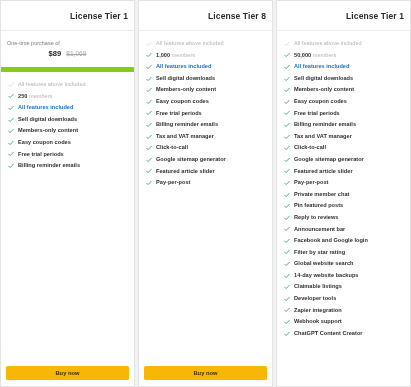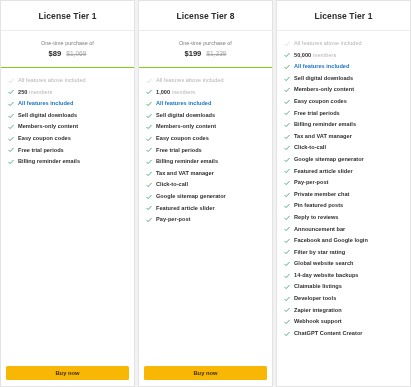--- a/index.html
+++ b/index.html
@@ -27,25 +27,26 @@
   .card-header {
     text-align: center;
     padding: 10px 6px 9px 6px;
     border-bottom: 1px solid #ededed;
   }
   .card-title {
     font-size: 8.5px;
     font-weight: 700;
     color: #2b2b2b;
     letter-spacing: 0.1px;
+    text-align: right;
   }
   .price-block {
-    text-align: center;
+    text-align: left;
     padding: 9px 6px 9px 6px;
-    border-bottom: 1px solid #84cc16;
+    border-bottom: 5px solid #84cc16;
   }
   .price-caption {
     font-size: 5.4px;
     color: #7a7a7a;
     margin-bottom: 3px;
     letter-spacing: 0.05px;
   }
   .price-row {
     display: flex;
     align-items: baseline;
@@ -208,27 +209,20 @@
         </li>
       </ul>
       <div class="card-footer">
         <button class="buy-button">Buy now</button>
       </div>
     </div>
     <div class="card">
       <div class="card-header">
         <div class="card-title">License Tier 8</div>
       </div>
-      <div class="price-block">
-        <div class="price-caption">One-time purchase of</div>
-        <div class="price-row">
-          <span class="price-now">$199</span>
-          <span class="price-was">$1,339</span>
-        </div>
-      </div>
       <ul class="features">
         <li class="feature muted">
           <span class="check">
             <svg width="6" height="6" viewBox="0 0 12 12">
               <path d="M1.5 6.4 L4.3 9.2 L10.5 2.6" fill="none" stroke="#c6e3d2" stroke-width="1.8" stroke-linecap="round" stroke-linejoin="round"></path>
             </svg>
           </span>
           <span class="feature-label">All features above included</span>
         </li>
         <li class="feature">

